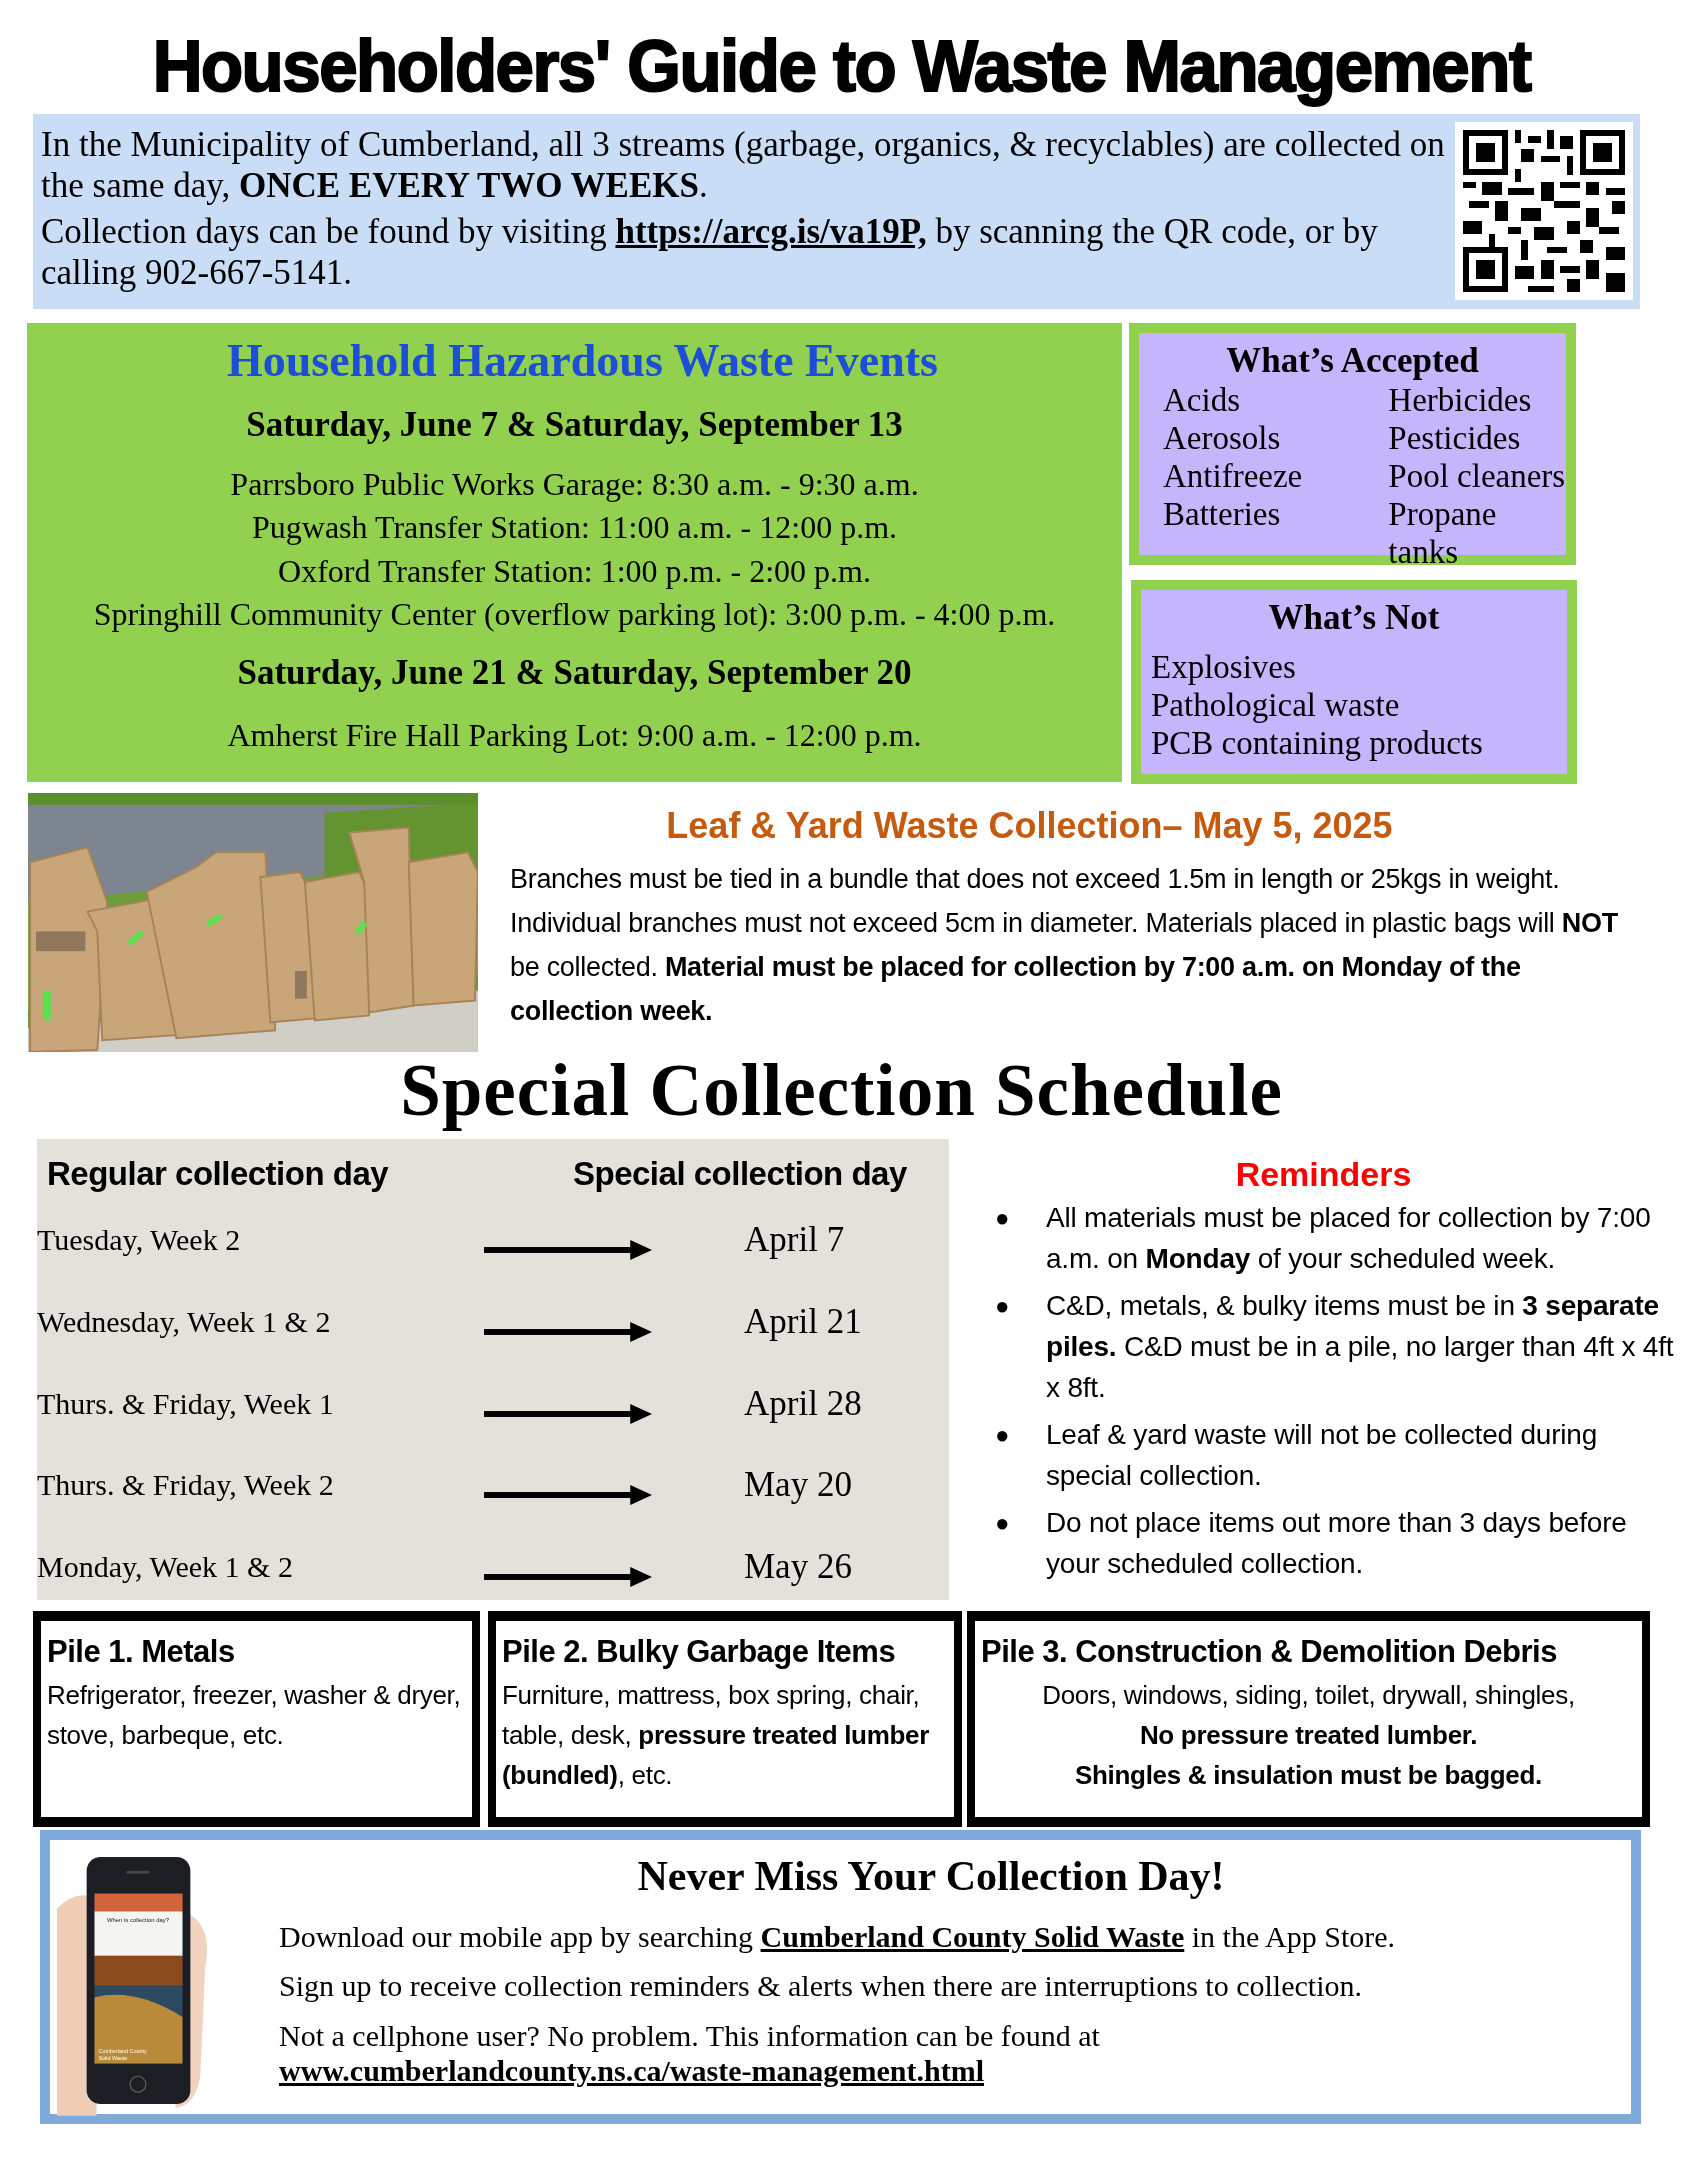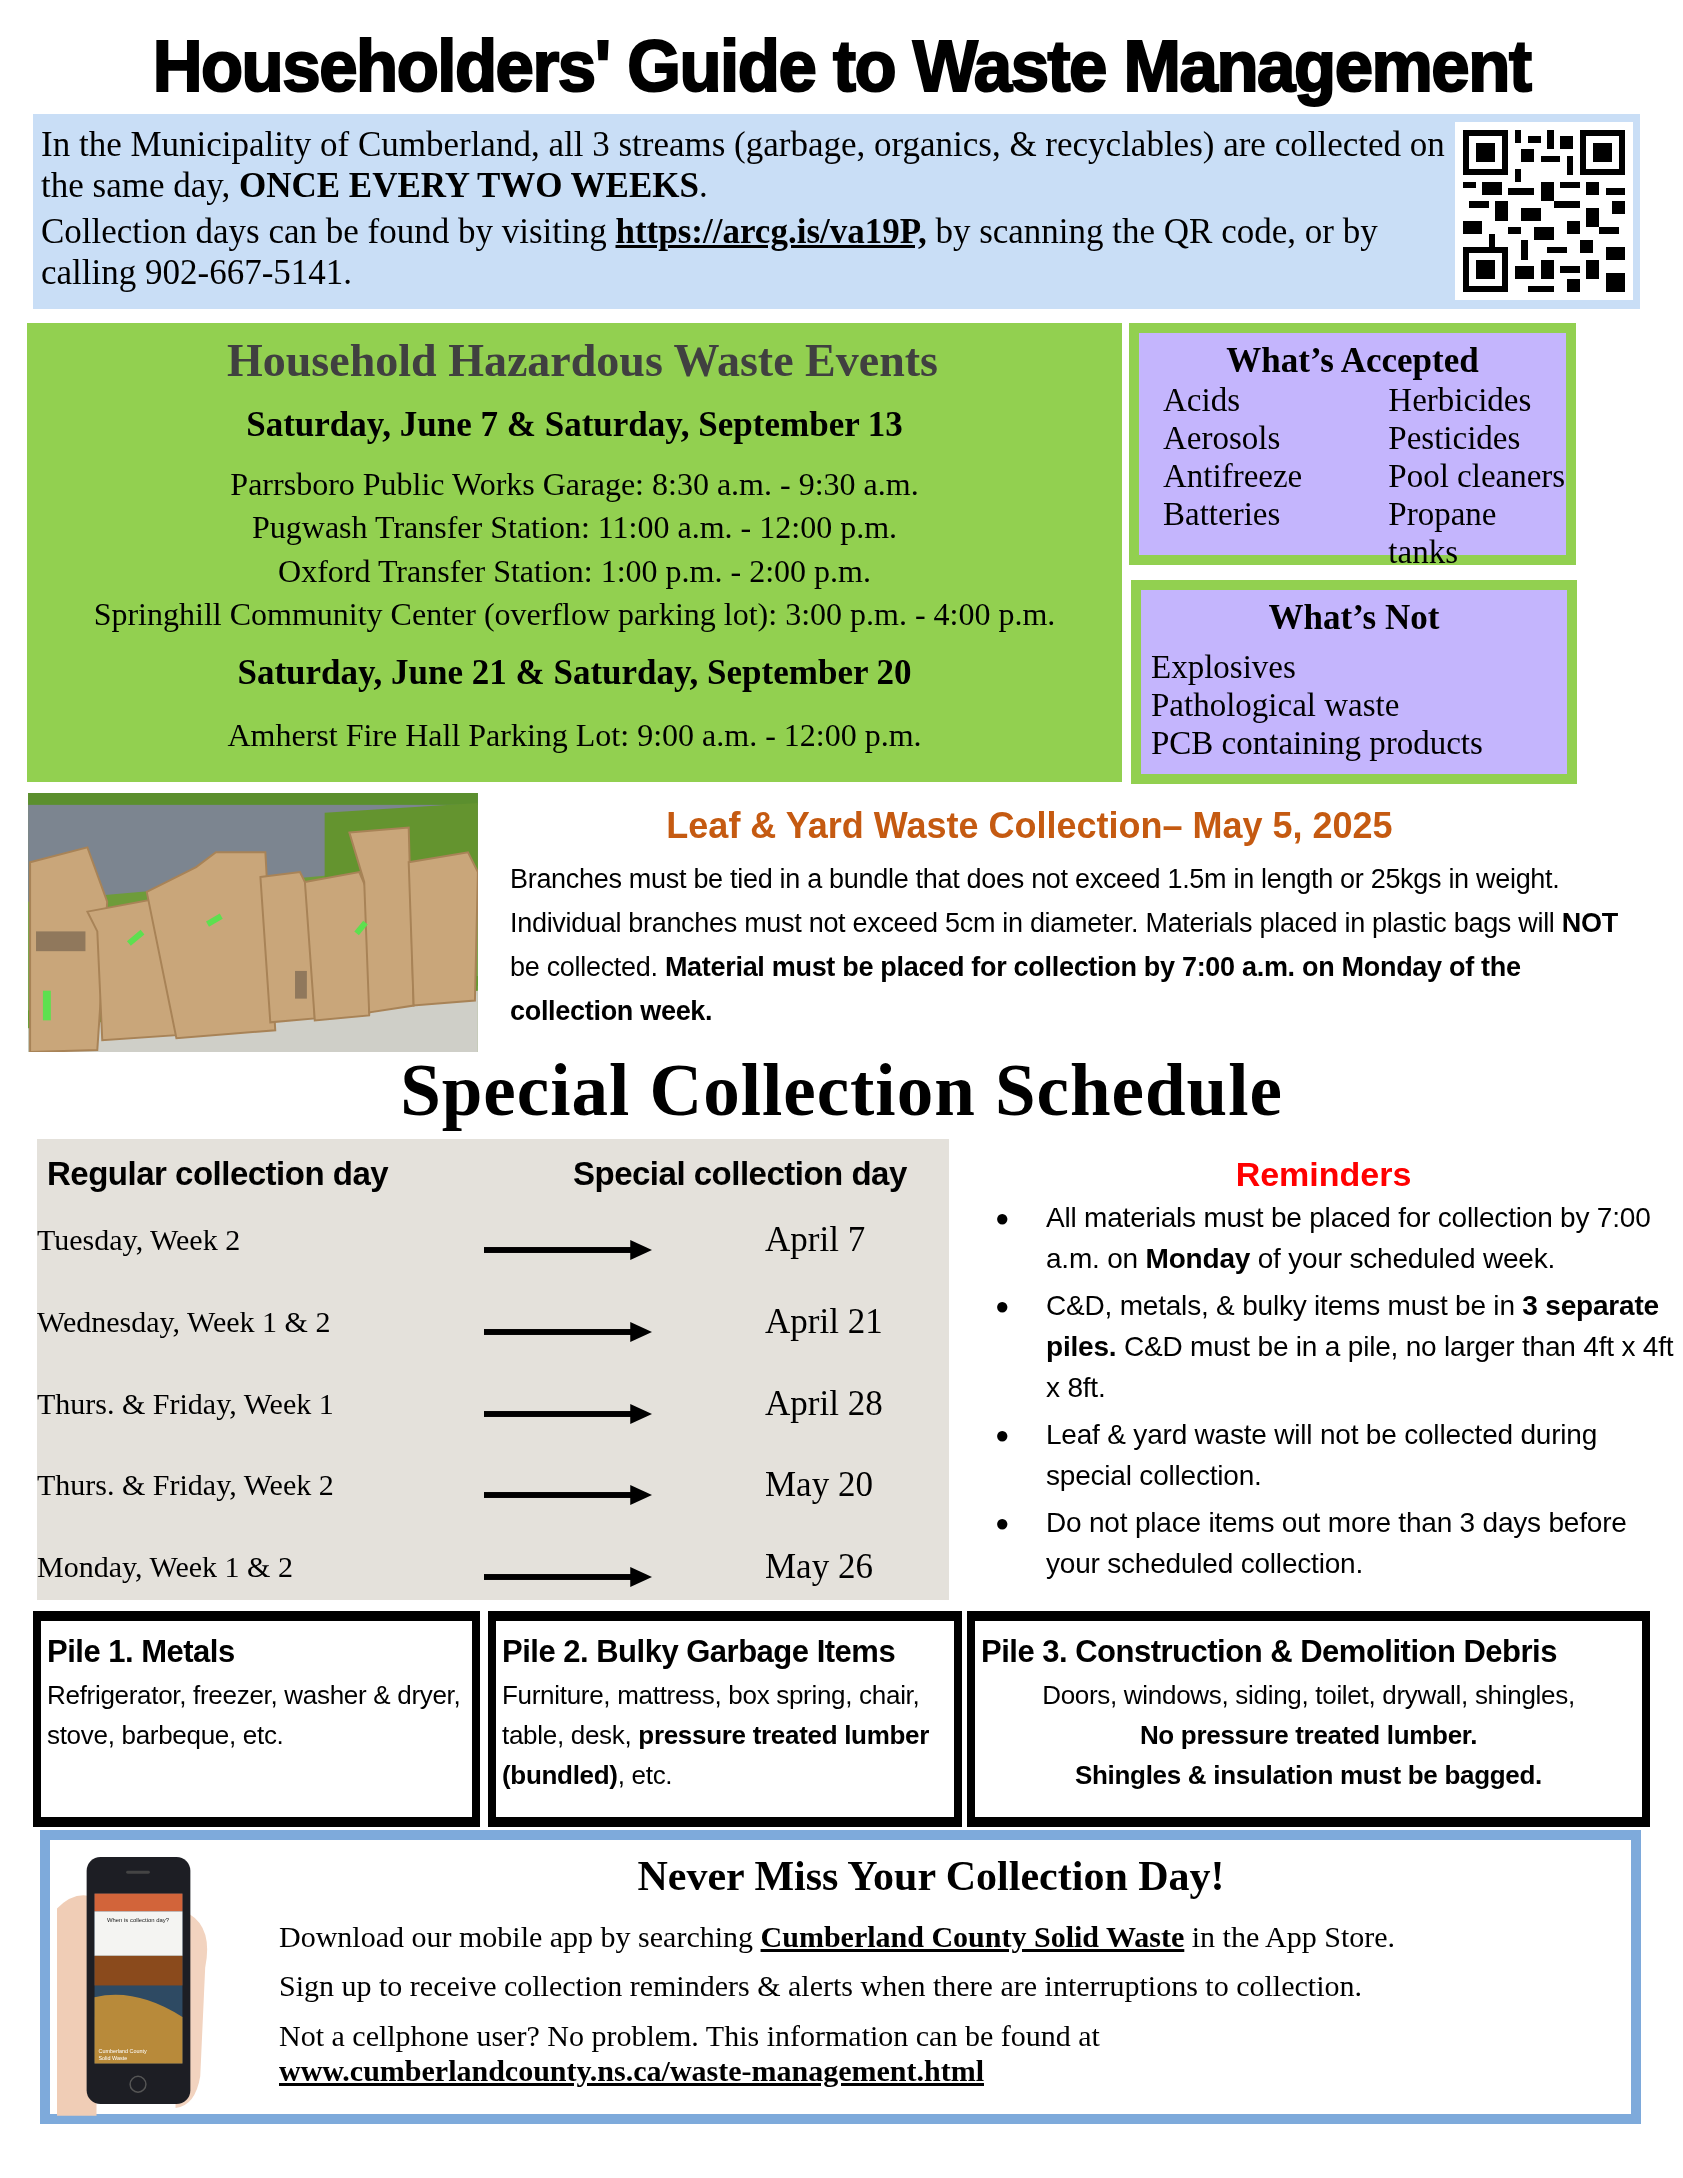--- a/index.html
+++ b/index.html
@@ -16,21 +16,21 @@
   #intro { left: 33px; top: 114px; width: 1607px; height: 195px; background: #c9def6; }
   #intro p { position: absolute; left: 8px; font-size: 35px; line-height: 41px; width: 1416px; }
   #intro .p1 { top: 10px; }
   #intro .p2 { top: 97px; }
   #intro b.link { text-decoration: underline; text-decoration-thickness: 3px; }
   #qr { left: 1455px; top: 122px; width: 178px; height: 178px; background: #fff; padding: 8px; }
   #qr svg { width: 162px; height: 162px; display: block; }
 
   
   #hhw { left: 27px; top: 323px; width: 1095px; height: 459px; background: #92d050; text-align: center; }
-  #hhw .h { position: absolute; left: 0; width: 100%; color: #404040; font-weight: bold; font-size: 46px; top: 10px; line-height: 55px; padding-left: 16px; }
+  #hhw .h { position: absolute; left: 0; width: 100%; color: #1d4ed8; font-weight: bold; font-size: 46px; top: 10px; line-height: 55px; padding-left: 16px; }
   #hhw .d { position: absolute; left: 0; width: 100%; font-weight: bold; font-size: 35px; line-height: 42px; }
   #hhw .l { position: absolute; left: 0; width: 100%; font-size: 32px; line-height: 40px; }
 
   
   .gbox { border: 10px solid #92d050; background: #c4b5fd; }
   #accepted { left: 1129px; top: 323px; width: 447px; height: 242px; }
   #notbox { left: 1131px; top: 580px; width: 446px; height: 204px; }
   .gbox h3 { text-align: center; font-size: 35px; line-height: 40px; margin-top: 8px; }
   .gbox .cols { display: flex; padding-left: 24px; }
   .gbox .col { font-size: 33px; line-height: 38px; }
@@ -46,21 +46,21 @@
 
   
   #sched-title { left: 0; top: 1051px; width: 1683px; text-align: center; font-weight: bold;
     font-size: 73px; line-height: 79px; letter-spacing: 1px; }
 
   
   #sched { left: 37px; top: 1139px; width: 912px; height: 461px; background: #e4e1db; }
   #sched .hdr { position: absolute; top: 16px; font-family: "Liberation Sans", sans-serif; font-weight: bold; font-size: 33px; letter-spacing: -0.5px; }
   #sched .row { position: absolute; left: 0; width: 100%; height: 59px; }
   #sched .reg { position: absolute; left: 0; font-size: 30px; line-height: 44px; }
-  #sched .spec { position: absolute; left: 707px; font-size: 35px; line-height: 44px; margin-left: 21px; }
+  #sched .spec { position: absolute; left: 707px; font-size: 35px; line-height: 44px; }
   #sched .arrow { position: absolute; left: 447px; top: 22px; width: 168px; height: 20px; }
 
   
   #reminders { left: 960px; top: 1153px; width: 693px; font-family: "Liberation Sans", sans-serif; margin-left: 27px; }
   #reminders h3 { text-align: center; color: #ff0000; font-size: 34px; line-height: 42px; font-weight: bold; margin-left: -20px; }
   #reminders ul { list-style: none; margin-top: 2px; }
   #reminders li { position: relative; padding-left: 59px; font-size: 28px; line-height: 41px; margin-bottom: 6px; letter-spacing: -0.2px; }
   #reminders li .bullet { position: absolute; left: 8px; top: 0; font-size: 24px; }
 
   

